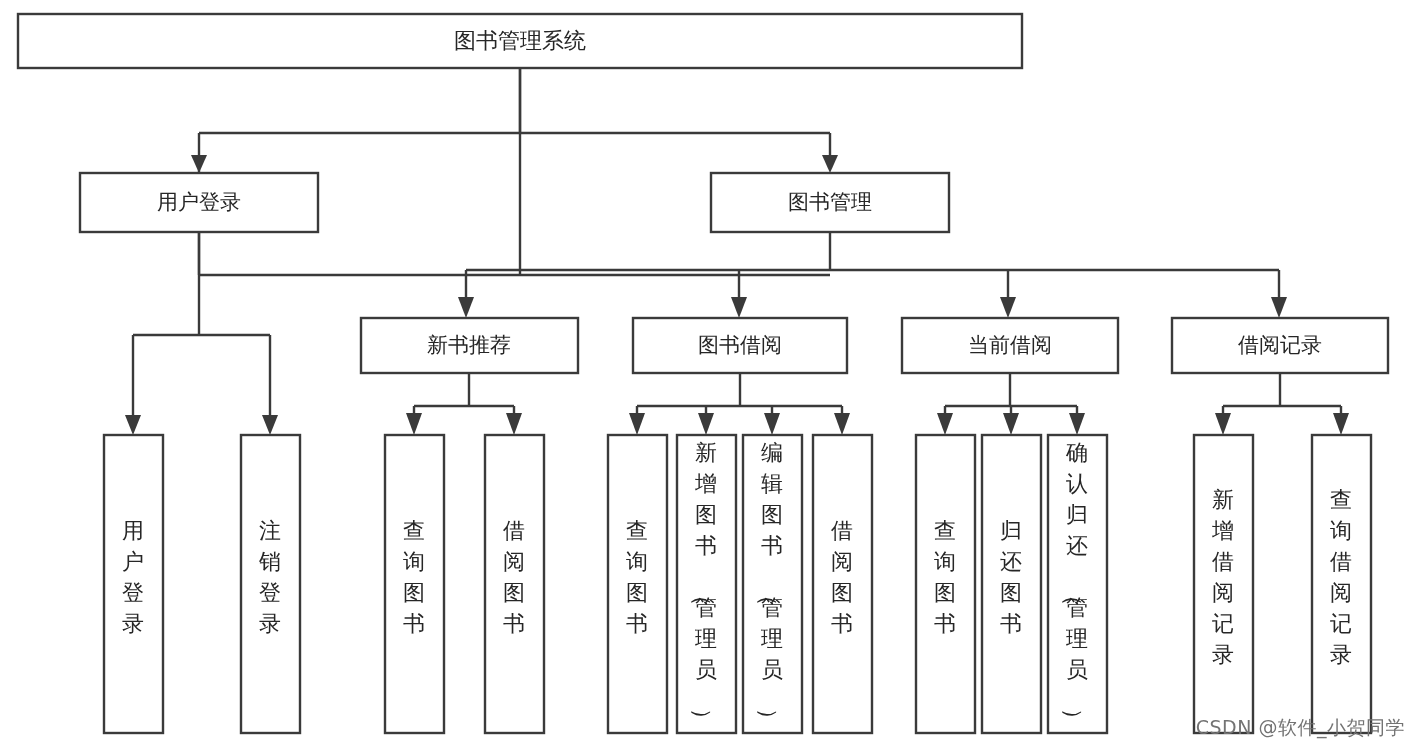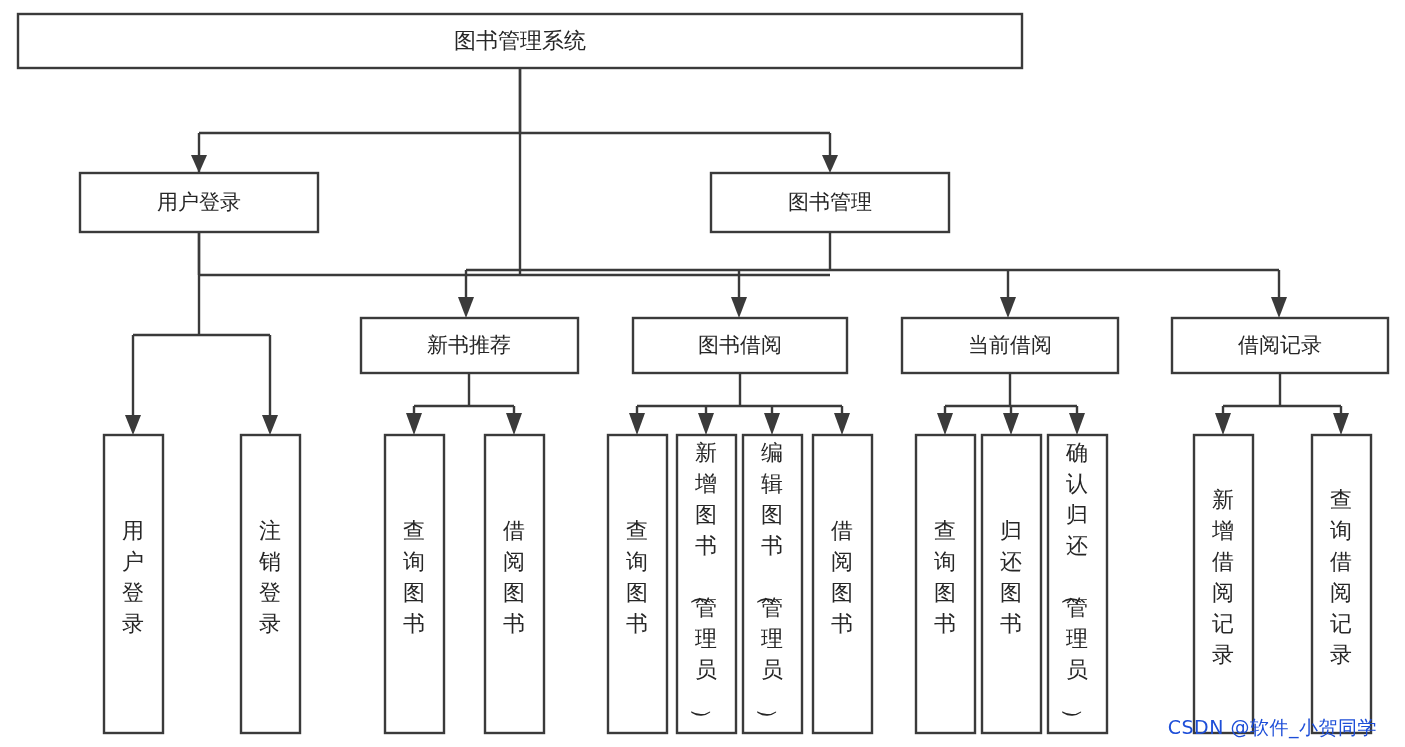--- a/index.html
+++ b/index.html
@@ -54,25 +54,25 @@
     font-size: 22px;
   }
   .leaf-label {
     fill: #262626;
     font-family: "DejaVu Sans", "Liberation Sans", sans-serif;
     font-size: 22px;
     text-anchor: middle;
   }
   .watermark {
     position: absolute;
-    right: 28px;
+    right: 0;
     bottom: 6px;
     font-family: "DejaVu Sans", "Liberation Sans", sans-serif;
     font-size: 19px;
-    color: #1d4ed8;
+    color: #737373;
     white-space: nowrap;
     letter-spacing: 0.5px;
     pointer-events: none;
     text-align: center;
   }
 </style>
 </head>
 <body>
 
 <div id="diagram-root">

